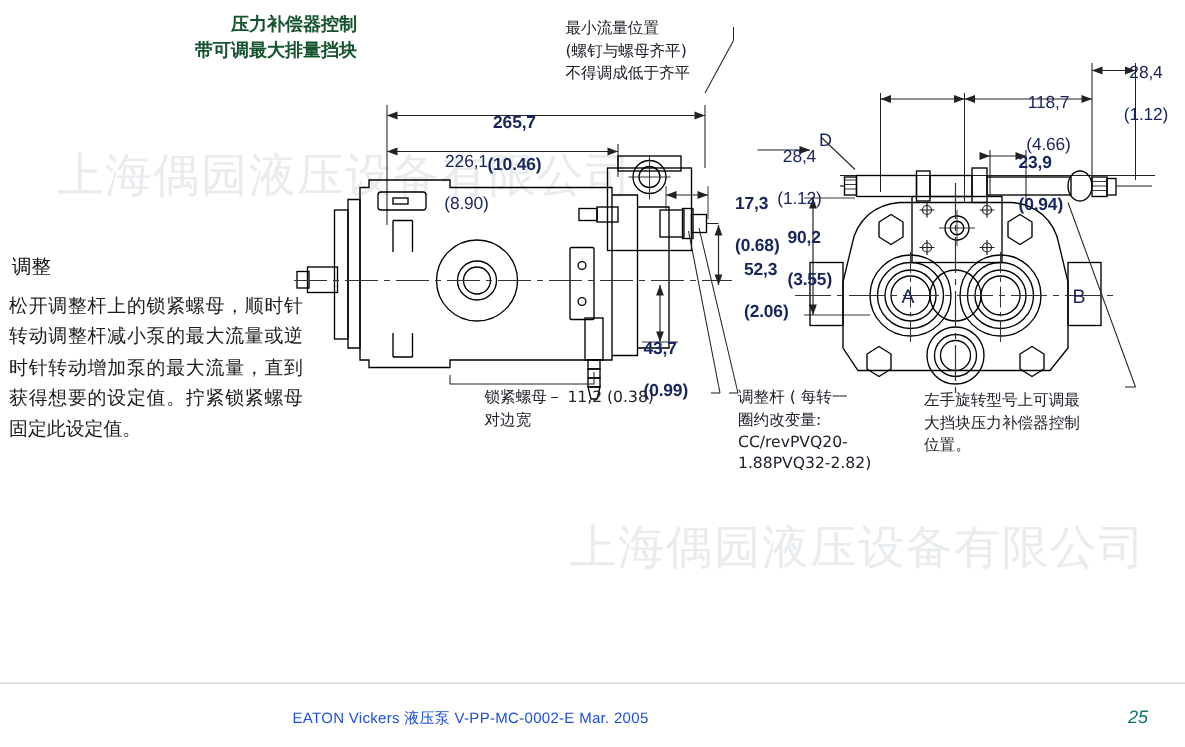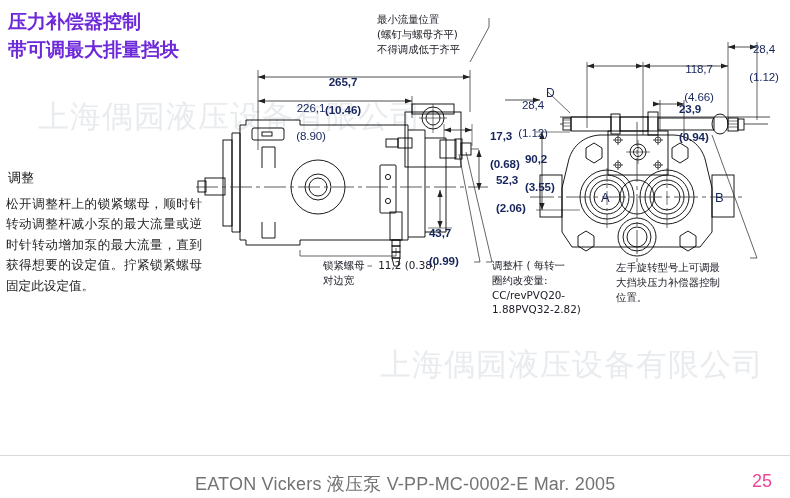--- a/index.html
+++ b/index.html
@@ -44,24 +44,25 @@
     font-size: 31px;
   }
 
   
   .heading {
     position: absolute;
     left: 8px;
     top: 8px;
     width: 230px;
     font-family: "DejaVu Sans", "Liberation Sans", sans-serif;
-    font-size: 19px;
+    font-size: 12px;
     font-weight: bold;
     line-height: 1.45;
-    color: #6d28d9;
+    color: #14532d;
+    text-align: right;
   }
   .heading div { white-space: nowrap; }
 
   .sub-heading {
     position: absolute;
     left: 8px;
     top: 169px;
     font-family: "DejaVu Sans", "Liberation Sans", sans-serif;
     font-size: 13px;
     font-weight: normal;
@@ -146,31 +147,32 @@
     top: 455px;
     width: 790px;
     height: 1px;
     background: #d9d9d9;
   }
   #footer-text {
     position: absolute;
     left: 195px;
     top: 472px;
     font-family: "Liberation Sans", "DejaVu Sans", sans-serif;
-    font-size: 18px;
-    color: #737373;
+    font-size: 10px;
+    color: #1d4ed8;
     letter-spacing: 0.2px;
   }
   #page-number {
     position: absolute;
     left: 752px;
     top: 471px;
     font-family: "Liberation Sans", "DejaVu Sans", sans-serif;
-    font-size: 18px;
-    color: #ec4899;
+    font-size: 12px;
+    color: #0f766e;
+    font-style: italic;
   }
 </style>
 </head>
 <body>
 
 <div class="page">
 
   <div class="watermark" id="wm-top">上海偶园液压设备有限公司</div>
   <div class="watermark" id="wm-bottom">上海偶园液压设备有限公司</div>
 

